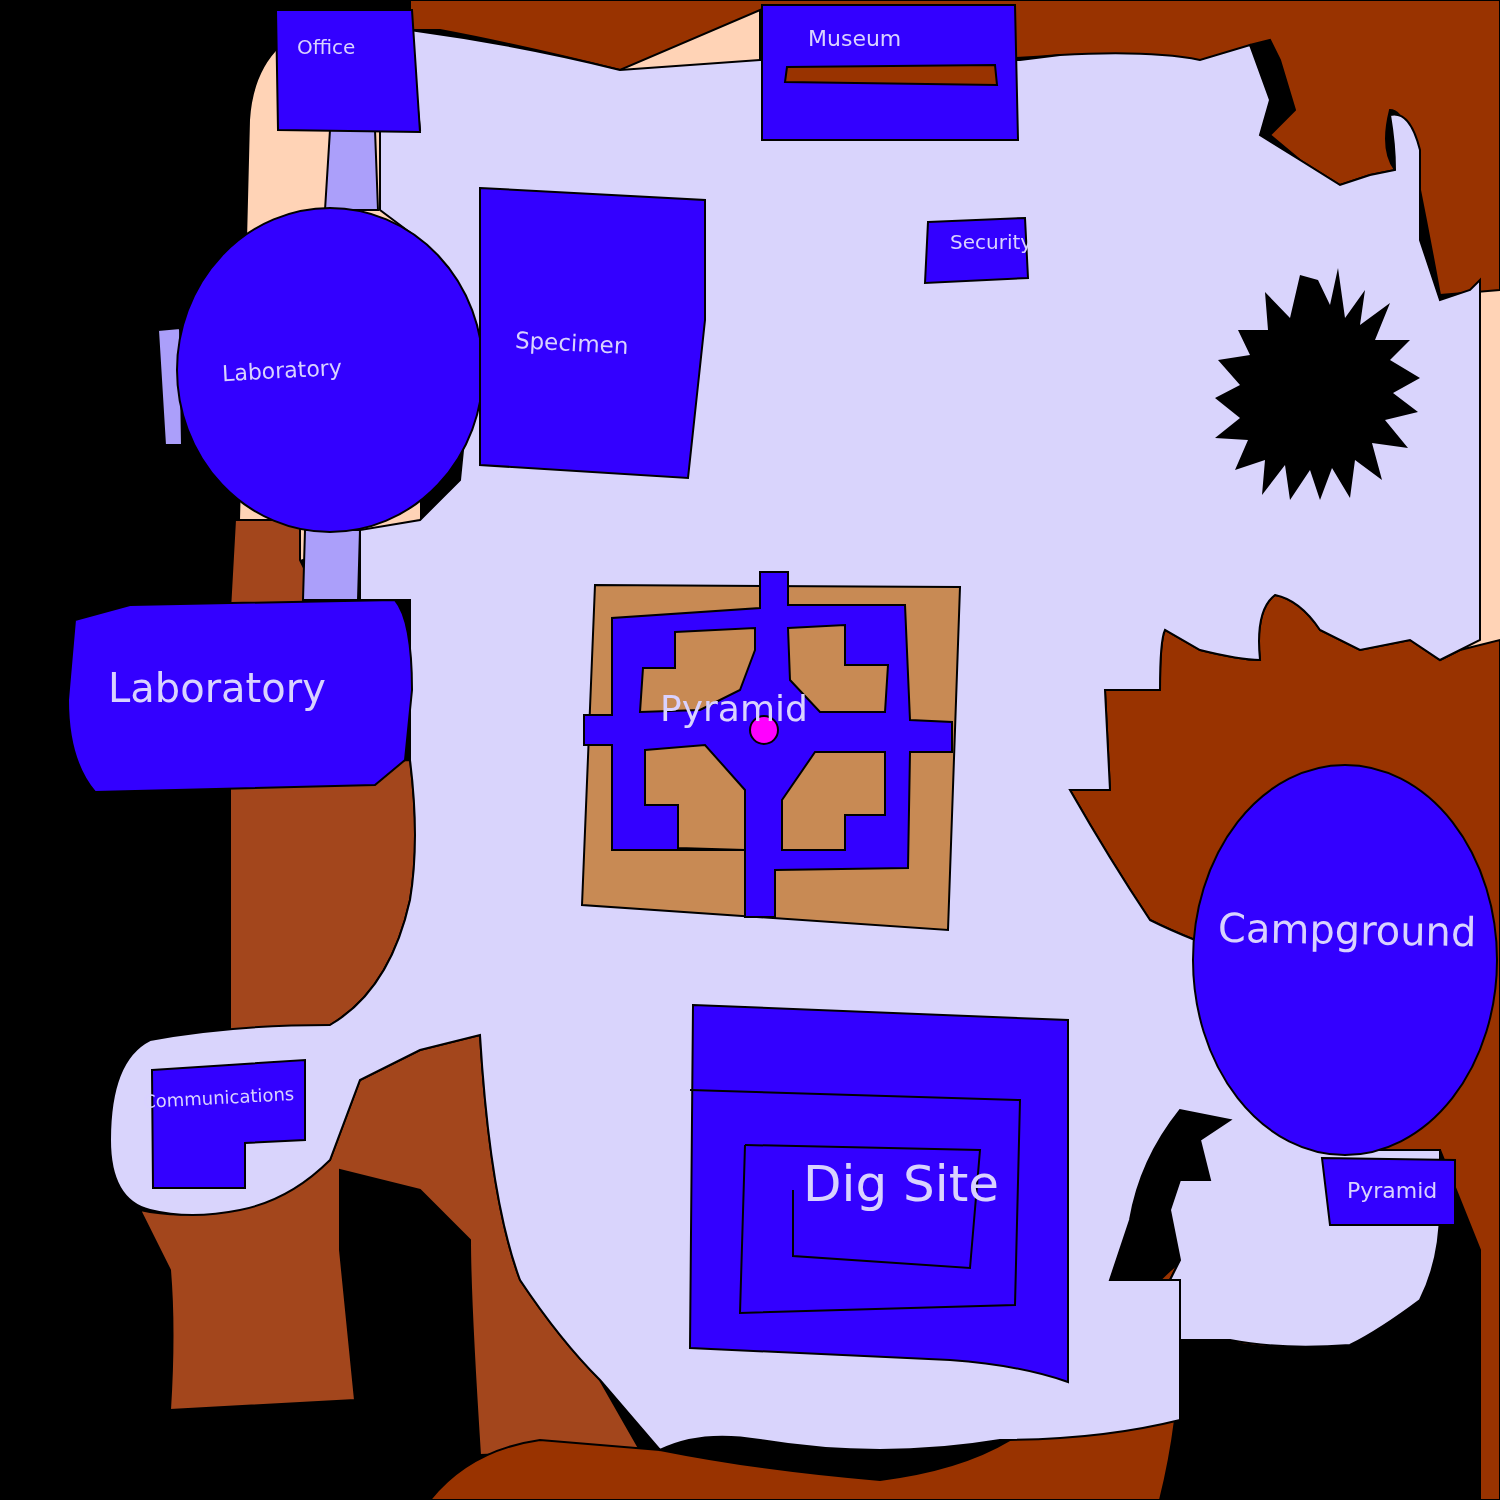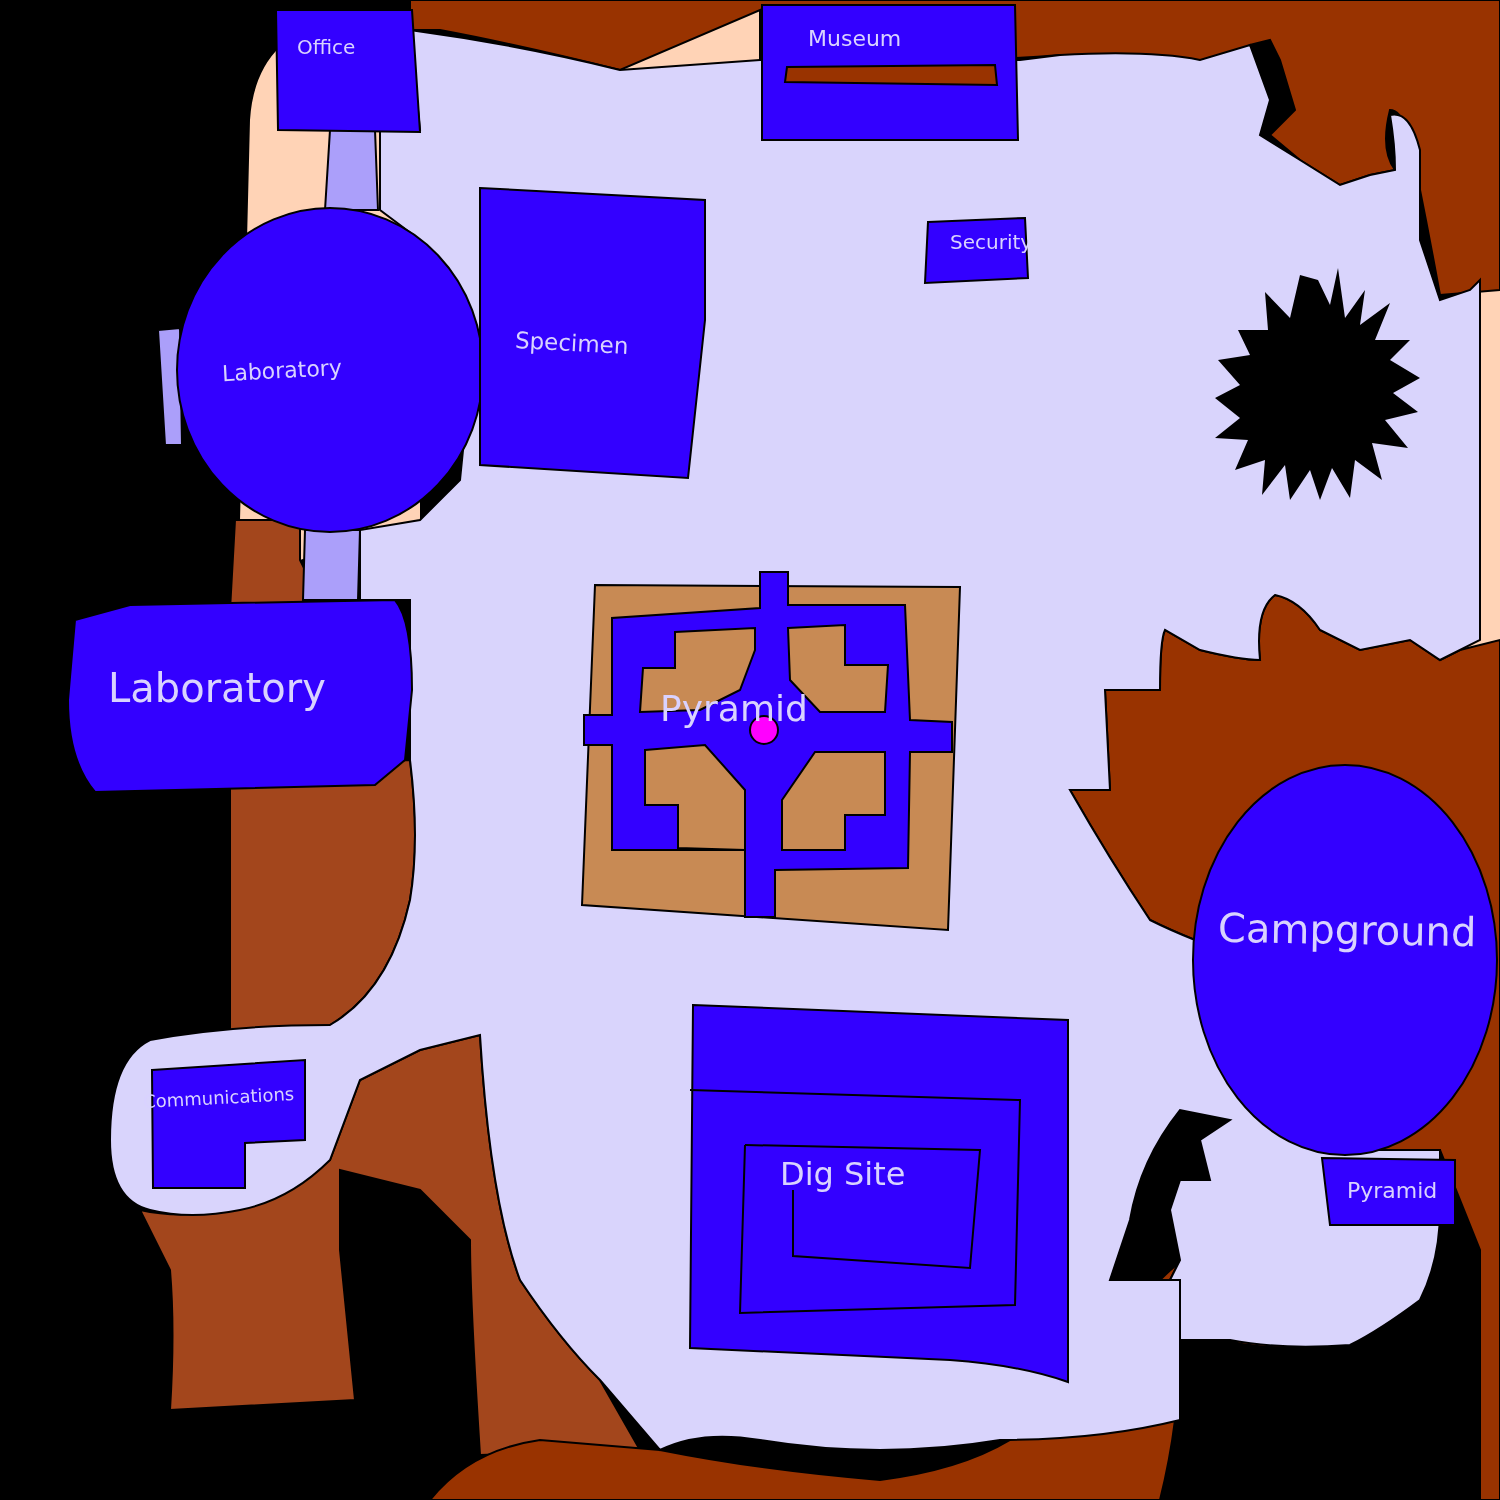--- a/index.html
+++ b/index.html
@@ -75,14 +75,14 @@
 
 <span class="lbl" style="left:297px;top:35px;font-size:20px;">Office</span>
 <span class="lbl" style="left:808px;top:26px;font-size:22px;">Museum</span>
 <span class="lbl" style="left:222px;top:358px;font-size:22px;transform:rotate(-3deg);">Laboratory</span>
 <span class="lbl" style="left:515px;top:330px;font-size:23px;transform:rotate(3deg);">Specimen</span>
 <span class="lbl" style="left:930px;top:230px;font-size:20px;margin-left:20px;">Security</span>
 <span class="lbl" style="left:108px;top:665px;font-size:40px;">Laboratory</span>
 <span class="lbl" style="left:660px;top:688px;font-size:36px;">Pyramid</span>
 <span class="lbl" style="left:1218px;top:907px;font-size:40px;transform:rotate(1deg);">Campground</span>
 <span class="lbl" style="left:143px;top:1087px;font-size:18px;transform:rotate(-3deg);">Communications</span>
-<span class="lbl" style="left:780px;top:1155px;font-size:32px;">Dig Site</span>
+<span class="lbl" style="left:803px;top:1155px;font-size:50px;">Dig Site</span>
 <span class="lbl" style="left:1347px;top:1178px;font-size:22px;">Pyramid</span>
 
 </body></html>

